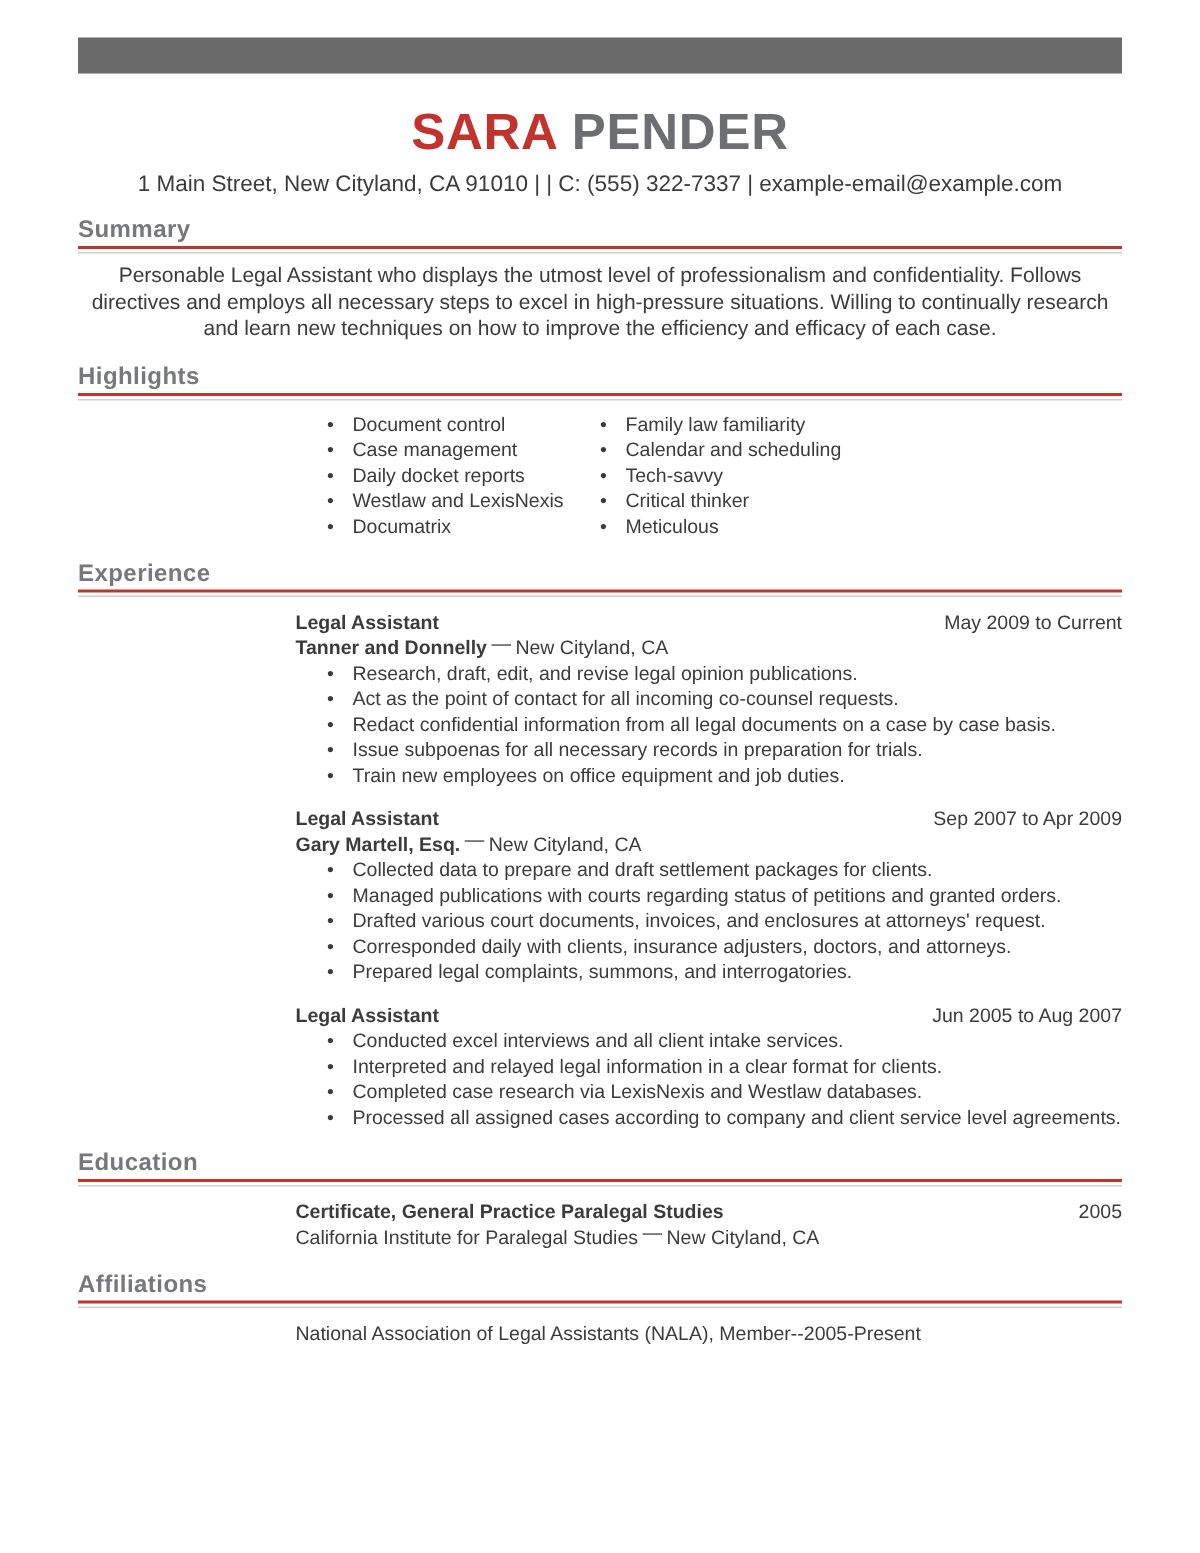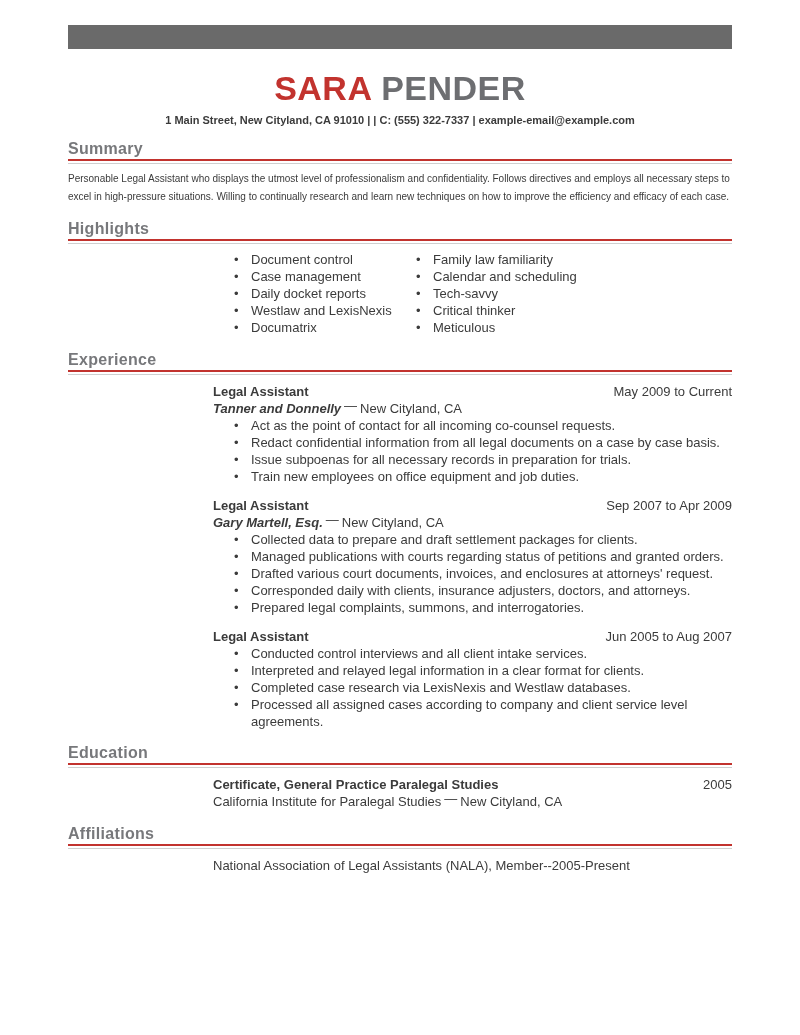--- a/index.html
+++ b/index.html
@@ -8,63 +8,64 @@
     background: #ffffff;
   }
   body {
     width: 800px;
     height: 1035px;
     overflow: hidden;
     font-family: "Liberation Sans", sans-serif;
     color: #3b3b3b;
   }
   .page {
-    padding: 0 68px;
+    padding: 0 52px;
   }
   .top-bar {
     margin-top: 25px;
     height: 24px;
     background: #6a6a6a;
   }
   .name {
     text-align: center;
     margin: 22px 0 0 0;
     font-size: 34px;
     font-weight: 700;
     letter-spacing: 0.5px;
     line-height: 1;
   }
   .name .first { color: #c2332e; }
   .name .last  { color: #6d6e71; }
   .contact {
     text-align: center;
-    font-size: 11px;
-    font-weight: 700;
+    font-size: 15px;
+    font-weight: 400;
     color: #3b3b3b;
     margin-top: 9px;
   }
   .sec-title {
     font-size: 16px;
     font-weight: 600;
     color: #77787b;
     margin: 13px 0 0 0;
     line-height: 19px;
     letter-spacing: 0.3px;
   }
   .rule {
     height: 2px;               
     border-top: 2px solid #c2332e;
     border-bottom: 1px solid #cfcfcf;
     margin-top: 1px;
   }
   .indent { margin-left: 145px; }
   .body-text {
-    font-size: 10px;
+    font-size: 14px;
     line-height: 17.5px;
     margin: 6px 0 0 0;
+    text-align: center;
   }
   
   .hl-cols {
     display: flex;
     margin-left: 145px;
     margin-top: 7px;
   }
   ul.bullets {
     list-style: none;
     margin: 0;
@@ -90,21 +91,21 @@
     justify-content: space-between;
     font-size: 13px;
     line-height: 17px;
   }
   .job-title { font-weight: 700; }
   .job-dates { font-weight: 400; }
   .company-line {
     font-size: 13px;
     line-height: 17px;
   }
-  .company { font-weight: 700; font-style: italic; }
+  .company { font-weight: 700; }
   .dash {
     display: inline-block;
     position: relative;
     top: -3px;
     margin: 0 3px;
     font-weight: 400;
   }
   .location { font-weight: 400; }
   
   .edu-head {
@@ -169,20 +170,21 @@
 
     <div class="job">
       <div class="job-head">
         <span class="job-title">Legal Assistant</span>
         <span class="job-dates">May 2009 to Current</span>
       </div>
       <div class="company-line">
         <span class="company">Tanner and Donnelly</span><span class="dash">—</span><span class="location">New Cityland, CA</span>
       </div>
       <ul class="bullets">
+        <li>Research, draft, edit, and revise legal opinion publications.</li>
         <li>Act as the point of contact for all incoming co-counsel requests.</li>
         <li>Redact confidential information from all legal documents on a case by case basis.</li>
         <li>Issue subpoenas for all necessary records in preparation for trials.</li>
         <li>Train new employees on office equipment and job duties.</li>
       </ul>
     </div>
 
     <div class="job">
       <div class="job-head">
         <span class="job-title">Legal Assistant</span>
@@ -199,21 +201,21 @@
         <li>Prepared legal complaints, summons, and interrogatories.</li>
       </ul>
     </div>
 
     <div class="job">
       <div class="job-head">
         <span class="job-title">Legal Assistant</span>
         <span class="job-dates">Jun 2005 to Aug 2007</span>
       </div>
       <ul class="bullets">
-        <li>Conducted control interviews and all client intake services.</li>
+        <li>Conducted excel interviews and all client intake services.</li>
         <li>Interpreted and relayed legal information in a clear format for clients.</li>
         <li>Completed case research via LexisNexis and Westlaw databases.</li>
         <li>Processed all assigned cases according to company and client service level agreements.</li>
       </ul>
     </div>
   </div>
 
   <div class="sec-title">Education</div>
   <div class="rule"></div>
   <div class="indent">

